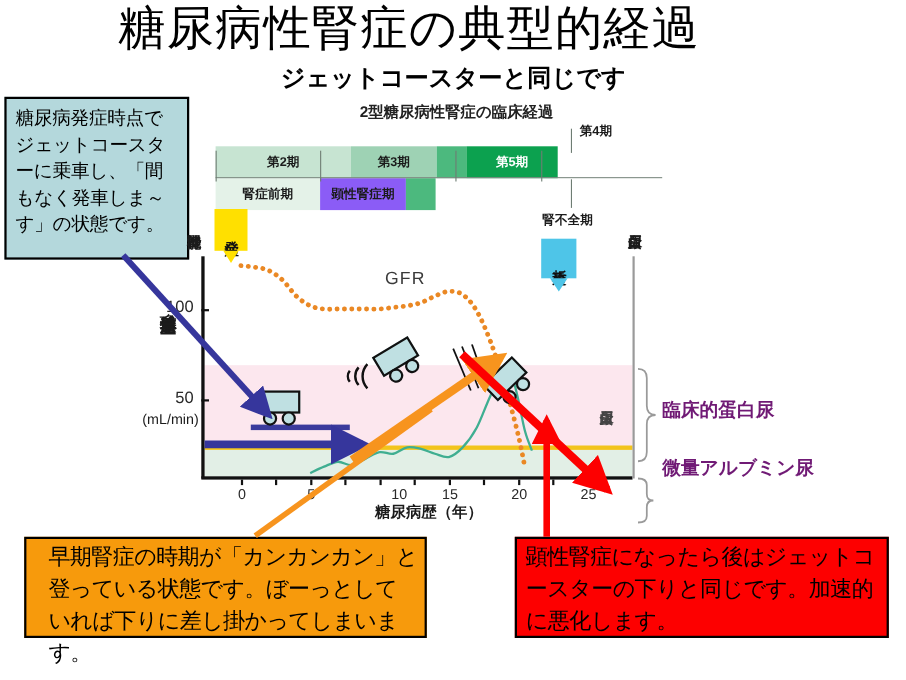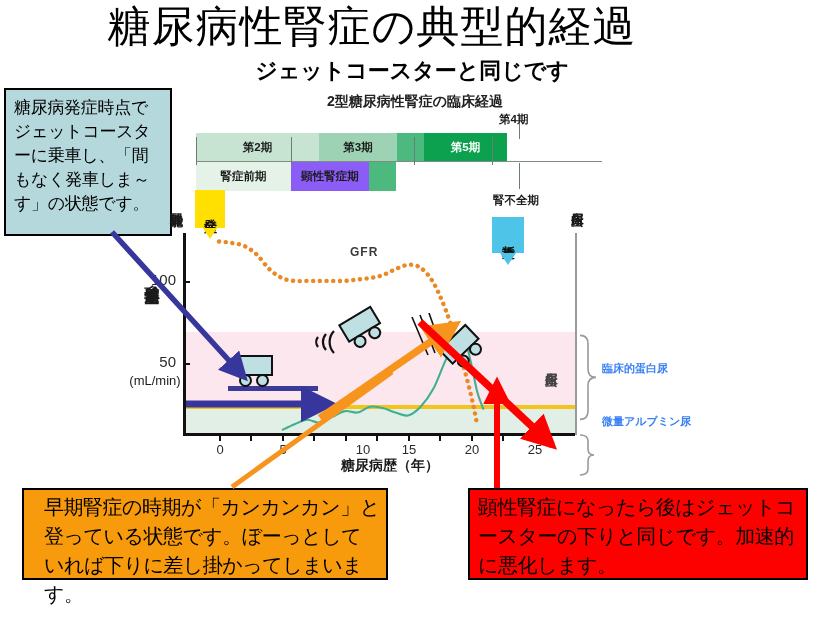--- a/index.html
+++ b/index.html
@@ -76,21 +76,21 @@
     box-sizing:border-box;
     height:29px;
     white-space:nowrap;
   }
   .stage-cell.white{color:#ffffff;}
   .stage-divline{
     position:absolute;left:0;top:28px;width:406px;height:1px;background:#7f8c83;
   }
   .stage-tick{position:absolute;width:1px;background:#6e7d73;}
   .stage-label-top{
-    position:absolute;font-size:11.5px;font-weight:700;color:#1b1b1b;white-space:nowrap;
+    position:absolute;font-size:11.5px;font-weight:700;color:#1b1b1b;white-space:nowrap;margin-left:28px;
   }
   .stage-label-bot{
     position:absolute;font-size:11.5px;font-weight:700;color:#1b1b1b;white-space:nowrap;
   }
 
   
   .chart{position:absolute;left:150px;top:195px;width:470px;height:265px;}
 
   .axis-y{position:absolute;left:33px;top:38px;width:3px;height:202px;background:#111;}
   .axis-x{position:absolute;left:33px;top:238px;width:392px;height:3px;background:#111;}
@@ -119,25 +119,25 @@
   .ylabel-kinou{left:17px;top:8px;font-size:13px;}
   .ylabel-gfr{left:-8px;top:78px;font-size:15px;letter-spacing:1px;}
   .ylabel-unit{
     position:absolute;left:-32px;top:178px;width:74px;text-align:center;
     font-size:13px;color:#1b1b1b;white-space:nowrap;
   }
 
   .axis-right{position:absolute;left:425px;top:38px;width:2px;height:202px;background:#9a9a9a;}
   .rlabel-tanpaku{left:418px;top:8px;font-size:13px;color:#1b1b1b;}
   .r-legend{
-    position:absolute;font-size:11px;font-weight:700;color:#3b82f6;white-space:nowrap;
+    position:absolute;font-size:17px;font-weight:700;color:#701a75;white-space:nowrap;
   }
 
   .gfr-label{
-    position:absolute;left:200px;top:50px;font-size:12px;font-weight:700;
+    position:absolute;left:200px;top:50px;font-size:16px;font-weight:400;
     color:#3a3a3a;letter-spacing:1px;
   }
   .tanpaku-inline{
     writing-mode:vertical-rl;text-orientation:upright;
     position:absolute;left:392px;top:168px;font-size:13px;font-weight:700;color:#444;
   }
 
   
   .badge{
     position:absolute;box-sizing:border-box;

